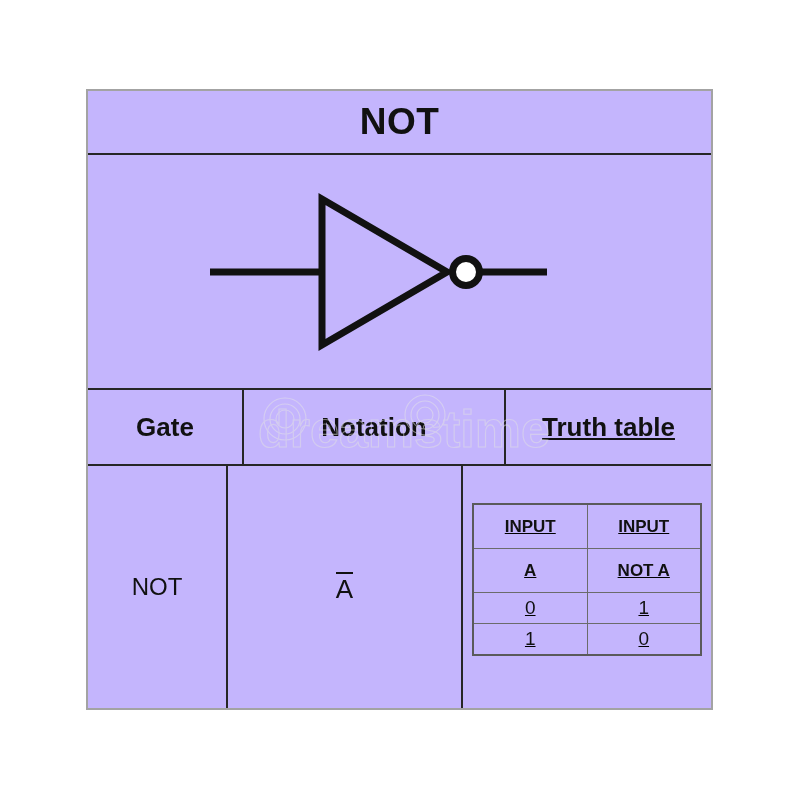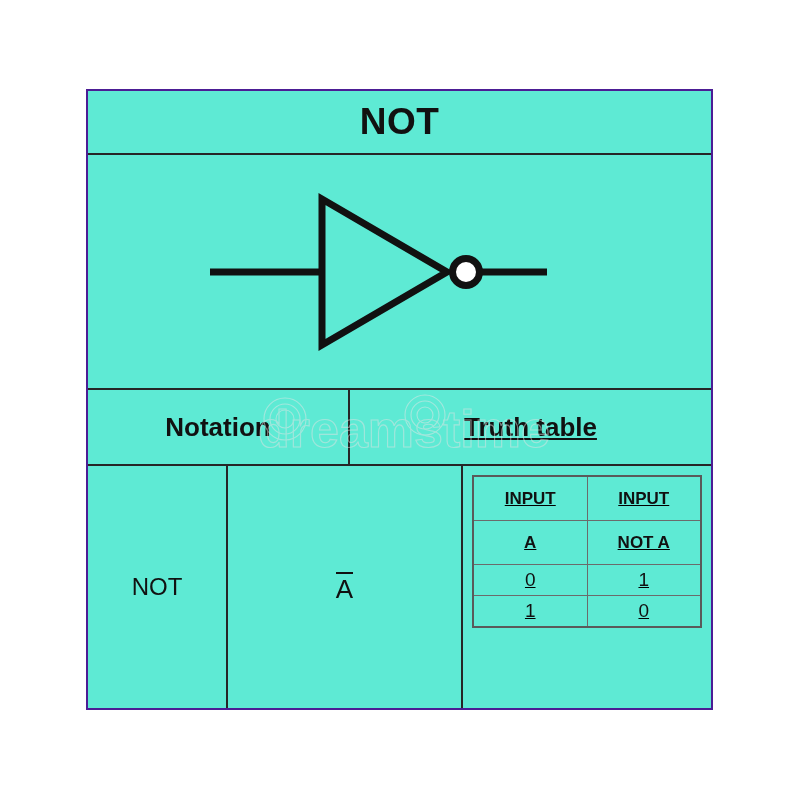--- a/index.html
+++ b/index.html
@@ -15,23 +15,23 @@
     position: relative;
   }
 
   
   #gate-figure {
     position: absolute;
     left: 86px;
     top: 89px;
     width: 627px;
     height: 621px;
-    border: 2px solid #4c1d95;
-    box-sizing: border-box;
-    background: #5eead4;
+    border: 2px solid #a3a3a3;
+    box-sizing: border-box;
+    background: #c4b5fd;
   }
 
   
   .title-band {
     height: 64px;
     border-bottom: 2px solid #262626;
     display: flex;
     align-items: center;
     justify-content: center;
     box-sizing: border-box;
@@ -112,20 +112,21 @@
     right: 0;
     top: -1px;
     height: 2.5px;
     background: #111111;
   }
 
   
   .truth-wrap {
     padding: 9px 9px 0 9px;
     box-sizing: border-box;
+    margin-top: 28px;
   }
   table.truth-table {
     border-collapse: collapse;
     width: 230px;
     table-layout: fixed;
     border: 2px solid #5a5a5a;
   }
   table.truth-table td,
   table.truth-table th {
     border: 1.5px solid #6b6b6b;
@@ -189,20 +190,23 @@
 
       <path d="M 122 22 L 122 168 L 247 95 Z" fill="none" stroke="#111111" stroke-width="7" stroke-linejoin="miter"></path>
 
       <circle cx="266" cy="95" r="13.5" fill="#ffffff" stroke="#111111" stroke-width="7"></circle>
 
       <line x1="279" y1="95" x2="347" y2="95" stroke="#111111" stroke-width="7"></line>
     </svg>
   </div>
 
   <div class="header-row">
+    <div class="header-cell col-gate">
+      <span>Gate</span>
+    </div>
     <div class="header-cell col-notation">
       <span>Notation</span>
     </div>
     <div class="header-cell col-truth">
       <span>Truth table</span>
     </div>
   </div>
 
   <div class="body-row">
 

